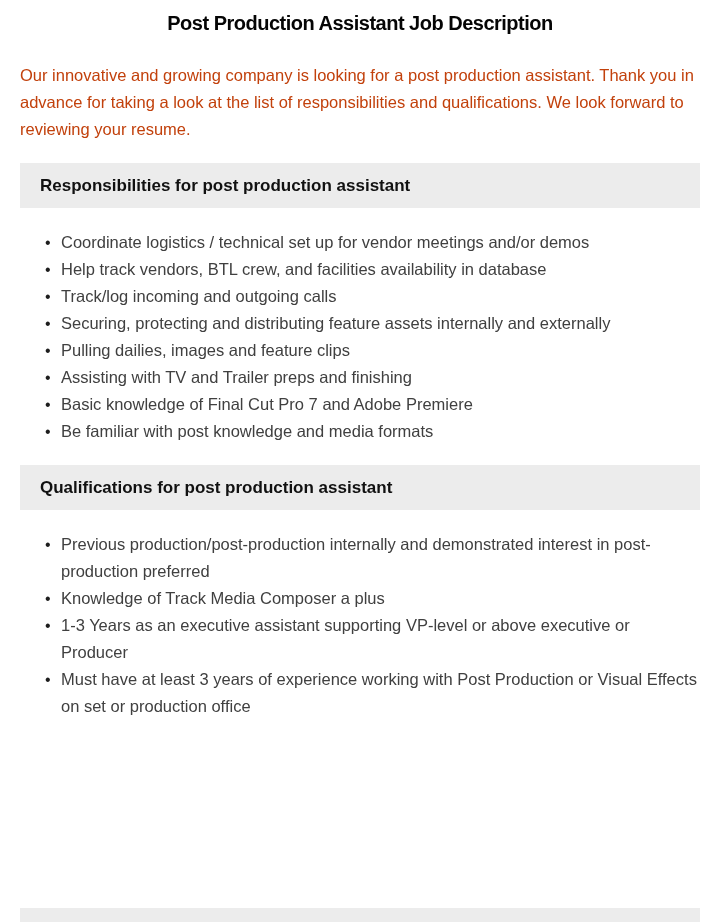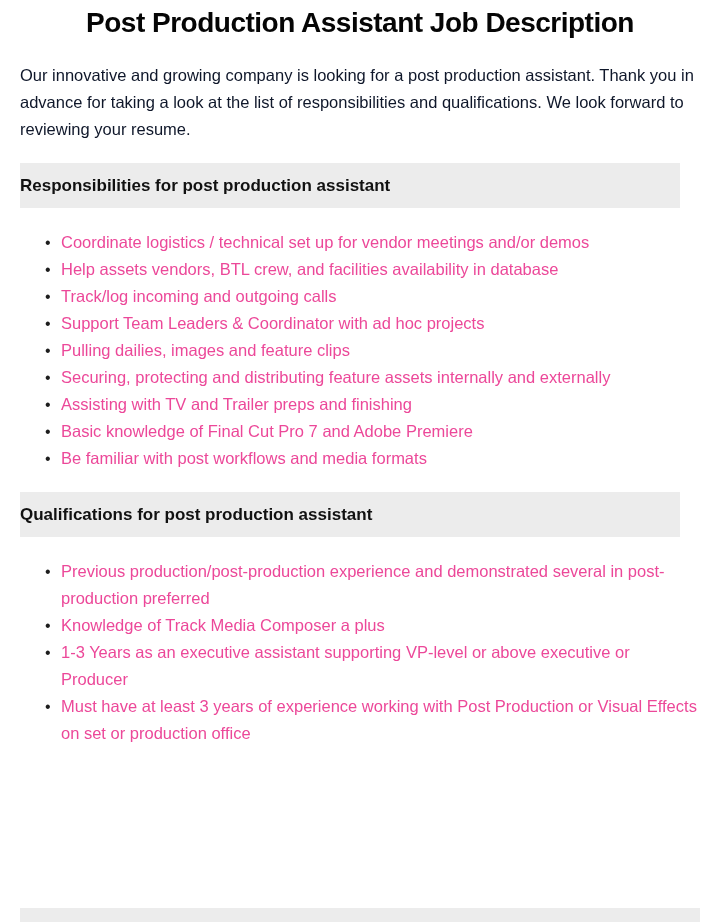--- a/index.html
+++ b/index.html
@@ -15,60 +15,61 @@
     font-family: "Liberation Sans", sans-serif;
     color: #1d1d1d;
     -webkit-font-smoothing: antialiased;
   }
   .page {
     width: 720px;
     height: 922px;
   }
   h1.title {
     margin: 6px 20px 0 20px;
-    font-size: 28px;
+    font-size: 20px;
     line-height: 34px;
     font-weight: 700;
     letter-spacing: -0.5px;
     text-align: center;
     color: #050505;
   }
   p.intro {
     margin: 22px 20px 16px 20px;
     width: 680px;
     font-size: 16.5px;
     line-height: 27px;
-    color: #0f172a;
+    color: #c2410c;
   }
   .section-bar {
     margin: 20px 20px 0 20px;
     width: 660px;
     height: 45px;
     background: #ececec;
     display: flex;
     align-items: center;
+    padding-left: 20px;
     box-sizing: content-box;
   }
   .section-bar .bar-label {
     font-size: 17px;
     font-weight: 700;
     color: #111111;
   }
   ul.bullet-list {
     margin: 21px 20px 0 20px;
     padding: 0;
     width: 680px;
     list-style: none;
   }
   ul.bullet-list li {
     position: relative;
     padding-left: 41px;
     font-size: 16.5px;
     line-height: 27px;
-    color: #ec4899;
+    color: #404040;
   }
   ul.bullet-list li::before {
     content: "\2022";
     position: absolute;
     left: 25px;
     top: 0;
     font-size: 16px;
     line-height: 27px;
     color: #1d1d1d;
   }
@@ -89,37 +90,36 @@
   <h1 class="title">Post Production Assistant Job Description</h1>
 
   <p class="intro">Our innovative and growing company is looking for a post production assistant. Thank you in advance for taking a look at the list of responsibilities and qualifications. We look forward to reviewing your resume.</p>
 
   <section>
     <header class="section-bar">
       <span class="bar-label">Responsibilities for post production assistant</span>
     </header>
     <ul class="bullet-list">
       <li>Coordinate logistics / technical set up for vendor meetings and/or demos</li>
-      <li>Help assets vendors, BTL crew, and facilities availability in database</li>
+      <li>Help track vendors, BTL crew, and facilities availability in database</li>
       <li>Track/log incoming and outgoing calls</li>
-      <li>Support Team Leaders &amp; Coordinator with ad hoc projects</li>
+      <li>Securing, protecting and distributing feature assets internally and externally</li>
       <li>Pulling dailies, images and feature clips</li>
-      <li>Securing, protecting and distributing feature assets internally and externally</li>
       <li>Assisting with TV and Trailer preps and finishing</li>
       <li>Basic knowledge of Final Cut Pro 7 and Adobe Premiere</li>
-      <li>Be familiar with post workflows and media formats</li>
+      <li>Be familiar with post knowledge and media formats</li>
     </ul>
   </section>
 
   <section>
     <header class="section-bar">
       <span class="bar-label">Qualifications for post production assistant</span>
     </header>
     <ul class="bullet-list">
-      <li>Previous production/post-production experience and demonstrated several in post-production preferred</li>
+      <li>Previous production/post-production internally and demonstrated interest in post-production preferred</li>
       <li>Knowledge of Track Media Composer a plus</li>
       <li>1-3 Years as an executive assistant supporting VP-level or above executive or Producer</li>
       <li>Must have at least 3 years of experience working with Post Production or Visual Effects on set or production office</li>
     </ul>
   </section>
 
   <div class="partial-bar"></div>
 
 </main>
 

